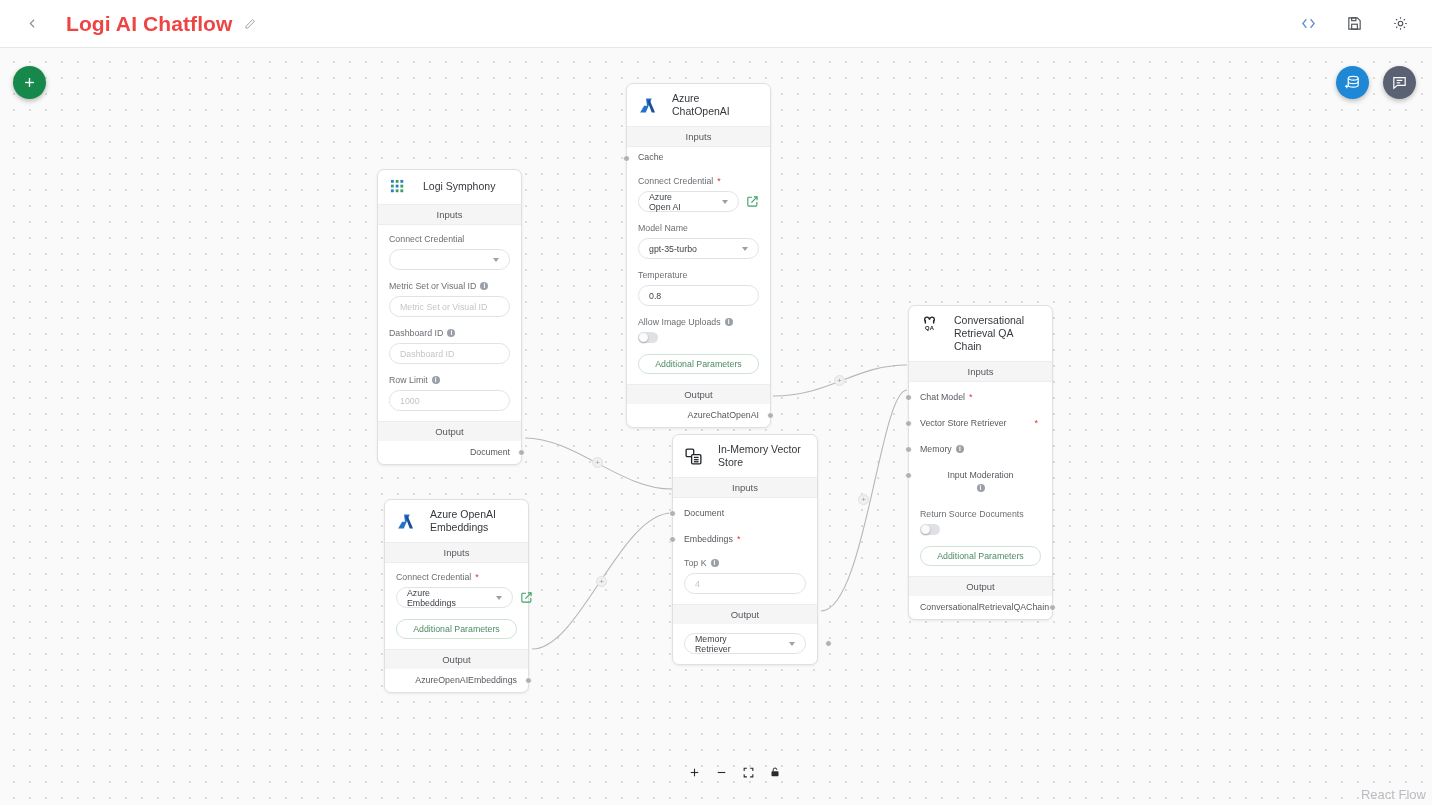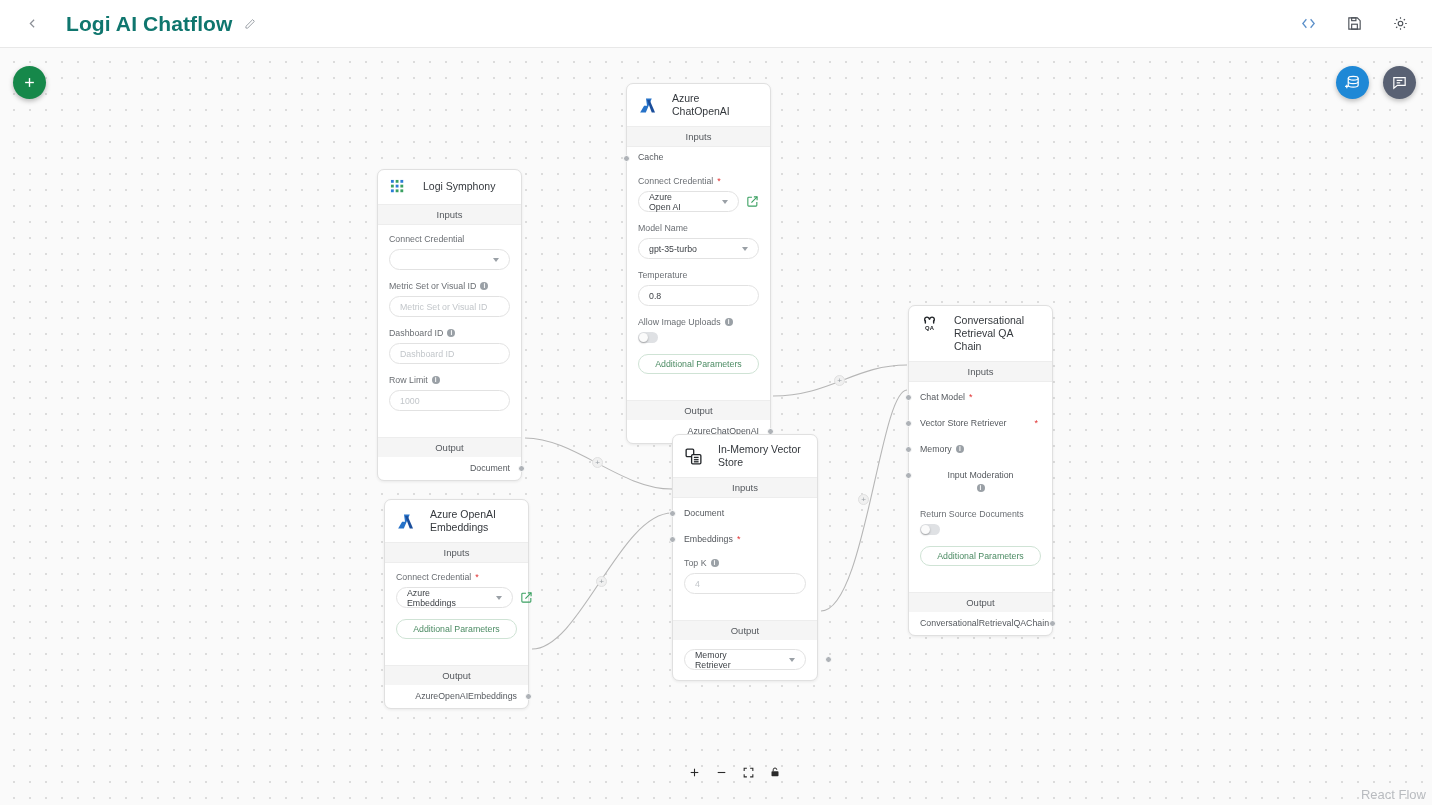--- a/index.html
+++ b/index.html
@@ -19,21 +19,21 @@
     border-bottom: 1px solid #e8e8e8;
     display: flex; align-items: center;
     z-index: 60;
   }
   .back-btn {
     width: 28px; height: 28px; margin-left: 18px;
     display: flex; align-items: center; justify-content: center;
     color: #8b8f96; cursor: pointer;
   }
   .page-title {
-    font-size: 21px; font-weight: bold; color: #0f766e;
+    font-size: 21px; font-weight: bold; color: #ef4444;
     margin-left: 20px; letter-spacing: .1px;
   }
   .title-edit { margin-left: 11px; display: flex; align-items: center; cursor: pointer; color: #9aa0a6; }
   .header-right {
     margin-left: auto; margin-right: 20px;
     display: flex; align-items: center; gap: 22px;
   }
   .hdr-icon { width: 24px; height: 24px; display:flex; align-items:center; justify-content:center; cursor:pointer; }
 
   
@@ -171,21 +171,21 @@
   .handle {
     position: absolute;
     width: 7px; height: 7px; border-radius: 50%;
     background: #aeb2b7; border: 1px solid #fff;
     cursor: pointer; z-index: 30;
   }
   .handle.left  { left: -4px; }
   .handle.right { right: -4px; }
 
   .field { margin-bottom: 11px; }
-  .field:last-child { margin-bottom: 16px; }
+  .field:last-child { margin-bottom: 0; }
 
   .edge-btn {
     position: absolute; width: 11px; height: 11px; border-radius: 50%;
     background: #f0f0f0; border: 1px solid #e0e0e0;
     display: flex; align-items: center; justify-content: center;
     z-index: 25; cursor: pointer;
   }
   .edge-btn span { font-size: 8px; color: #9aa0a6; line-height: 1; }
 </style>
 </head>

